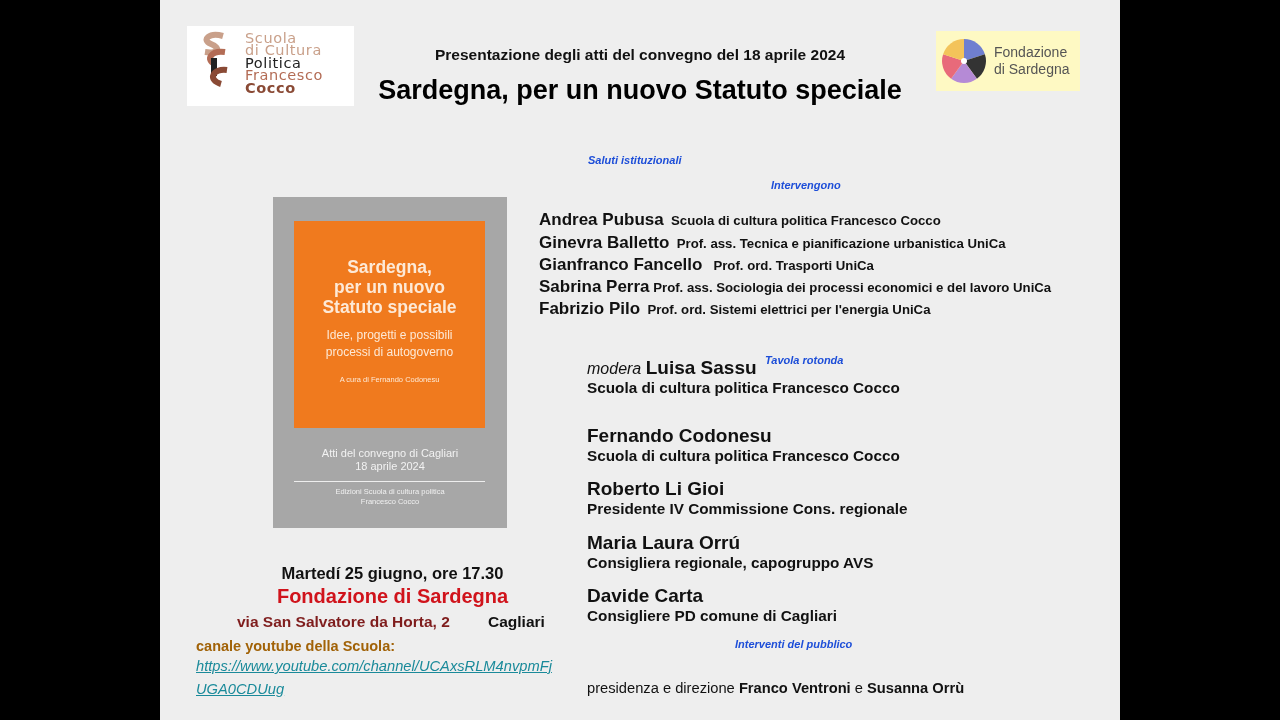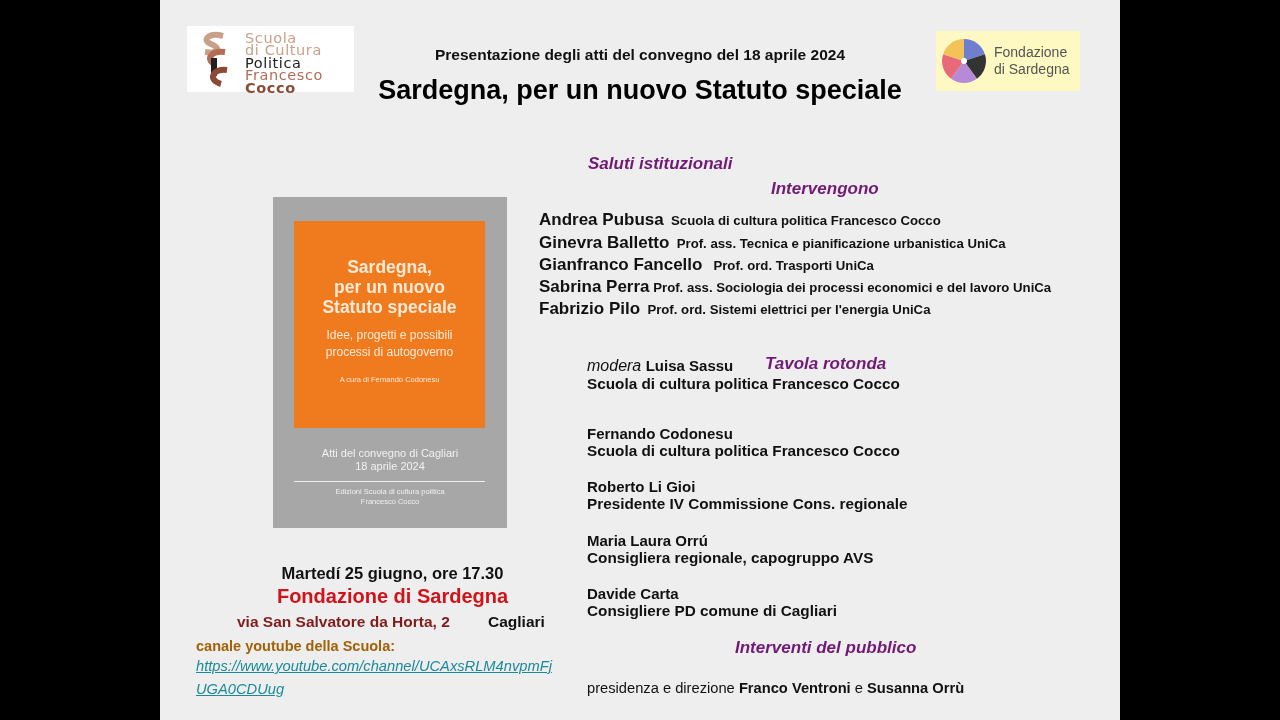--- a/index.html
+++ b/index.html
@@ -1,43 +1,43 @@
 <!DOCTYPE html>
 <html><head>
 <meta charset="utf-8">
 <style>
   html, body { margin:0; padding:0; }
   body { width:1280px; height:720px; background:#000; position:relative; overflow:hidden;
          font-family:"Liberation Sans", sans-serif; }
   .slide { position:absolute; left:160px; top:0; width:960px; height:720px; background:#eeeeee; }
   .abs { position:absolute; }
-  .logo-left { left:27px; top:26px; width:167px; height:66px; background:#fff; }
+  .logo-left { left:27px; top:26px; width:167px; height:80px; background:#fff; }
   .logo-right { left:776px; top:31px; width:144px; height:60px; background:#fef9c3; }
   .scpfc-text { position:absolute; left:58px; top:6px; font-size:14.5px; line-height:12.4px; letter-spacing:0.6px; font-family:"DejaVu Sans", sans-serif; }
   .scpfc-text div:nth-child(1), .scpfc-text div:nth-child(2){ color:#c9a08a; }
   .scpfc-text div:nth-child(3){ color:#222; }
   .scpfc-text div:nth-child(4){ color:#b36c55; }
   .scpfc-text div:nth-child(5){ color:#8a4a35; font-weight:bold; }
   .fds-text { position:absolute; left:58px; top:13px; font-size:14px; line-height:17px; color:#555; }
   .t-pre { left:0; width:960px; top:46px; text-align:center; font-weight:bold; font-size:15.5px; color:#111; }
   .t-main { left:0; width:960px; top:75px; text-align:center; font-weight:bold; font-size:27px; color:#000; }
   .t-sub { left:0; width:960px; top:109px; text-align:center; font-weight:bold; font-size:14.5px; color:#111; }
   .book { left:113px; top:197px; width:234px; height:331px; background:#a7a7a7; }
   .book-orange { position:absolute; left:21px; top:24px; width:191px; height:207px; background:#f07a1e; color:#fde9d6; text-align:center; }
   .bo-title { margin-top:36px; font-weight:bold; font-size:17.5px; line-height:20px; }
   .bo-sub { margin-top:10px; font-size:12px; line-height:17px; }
   .bo-cur { margin-top:14px; font-size:7.5px; }
   .book-atti { position:absolute; left:0; width:234px; top:250px; text-align:center; color:#f2f2f2; font-size:11px; line-height:13px; }
   .book-line { position:absolute; left:21px; width:191px; top:284px; height:1px; background:#eee; }
   .book-ed { position:absolute; left:0; width:234px; top:290px; text-align:center; color:#f0f0f0; font-size:7.5px; line-height:10px; }
-  .ital { font-style:italic; font-weight:bold; font-size:17px; color:#701a75; }
+  .ital { font-style:italic; font-weight:bold; font-size:11px; color:#1d4ed8; }
   .speaker { left:379px; font-size:13.2px; font-weight:bold; white-space:nowrap; color:#111; }
   .speaker .nm { font-size:17px; }
   .panel { left:427px; color:#111; white-space:nowrap; }
-  .panel .nm { font-size:15px; font-weight:bold; }
+  .panel .nm { font-size:19px; font-weight:bold; }
   .panel .role { font-size:15.3px; font-weight:bold; }
   .event { left:40px; width:385px; text-align:center; font-weight:bold; color:#111; }
   .yt { left:36px; font-size:14.5px; color:#a16207; }
   .link { color:#1a8a9a; text-decoration:underline; font-size:14.7px;font-style:italic; }
 </style>
 </head>
 <body>
 
 <div class="slide">
 

